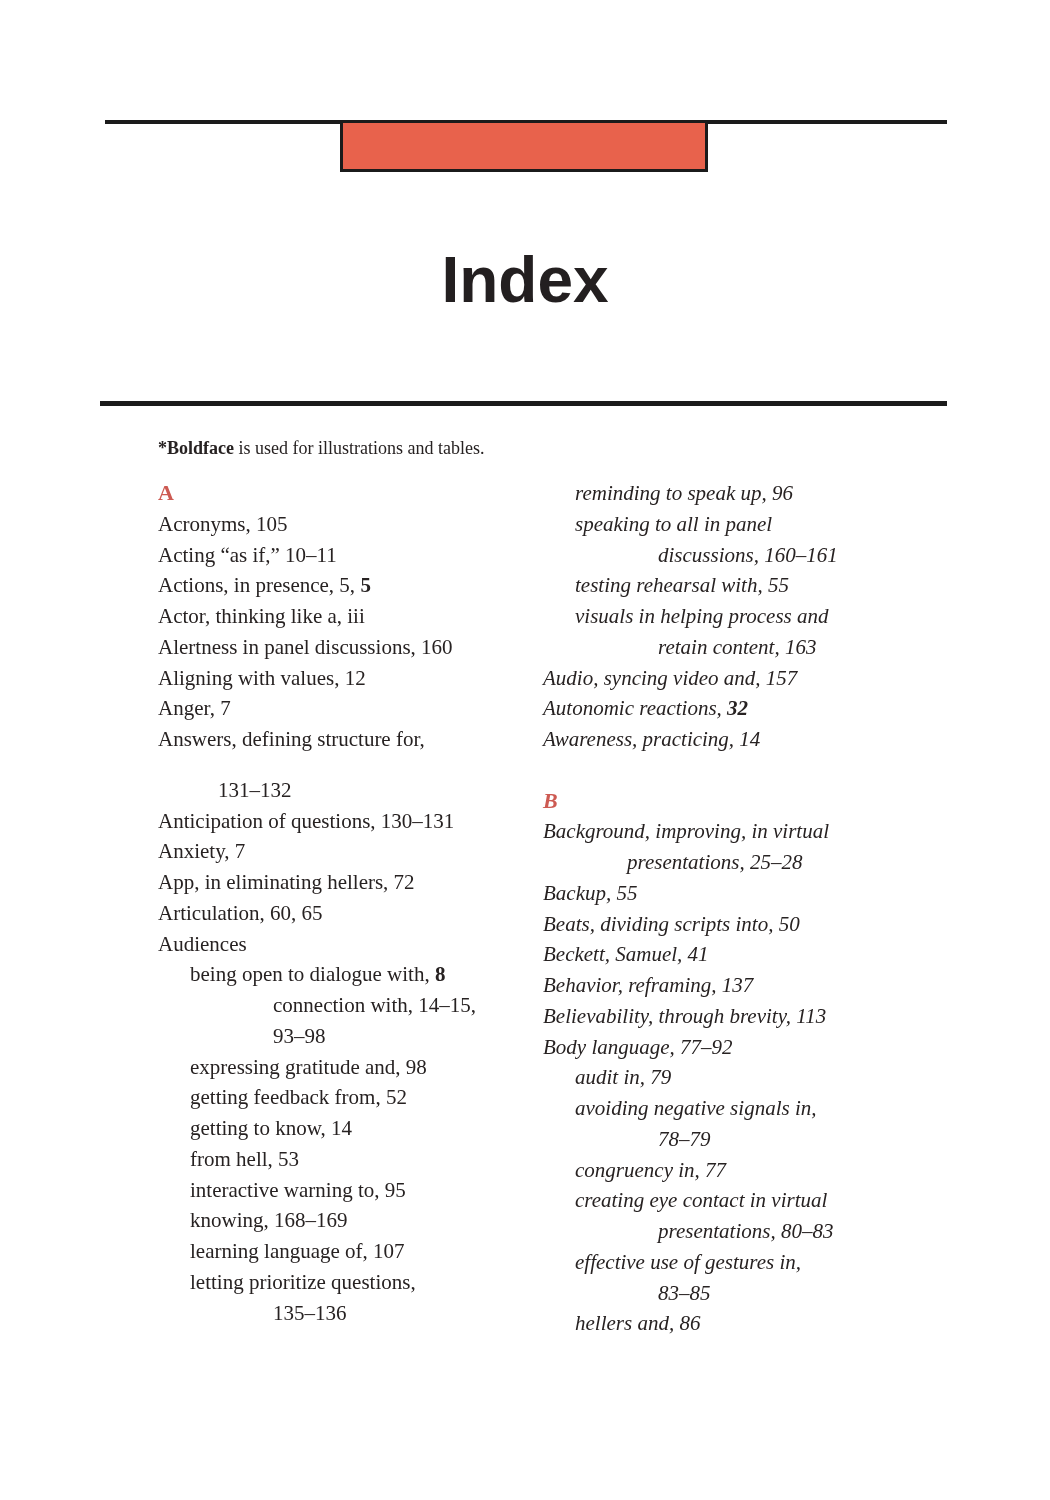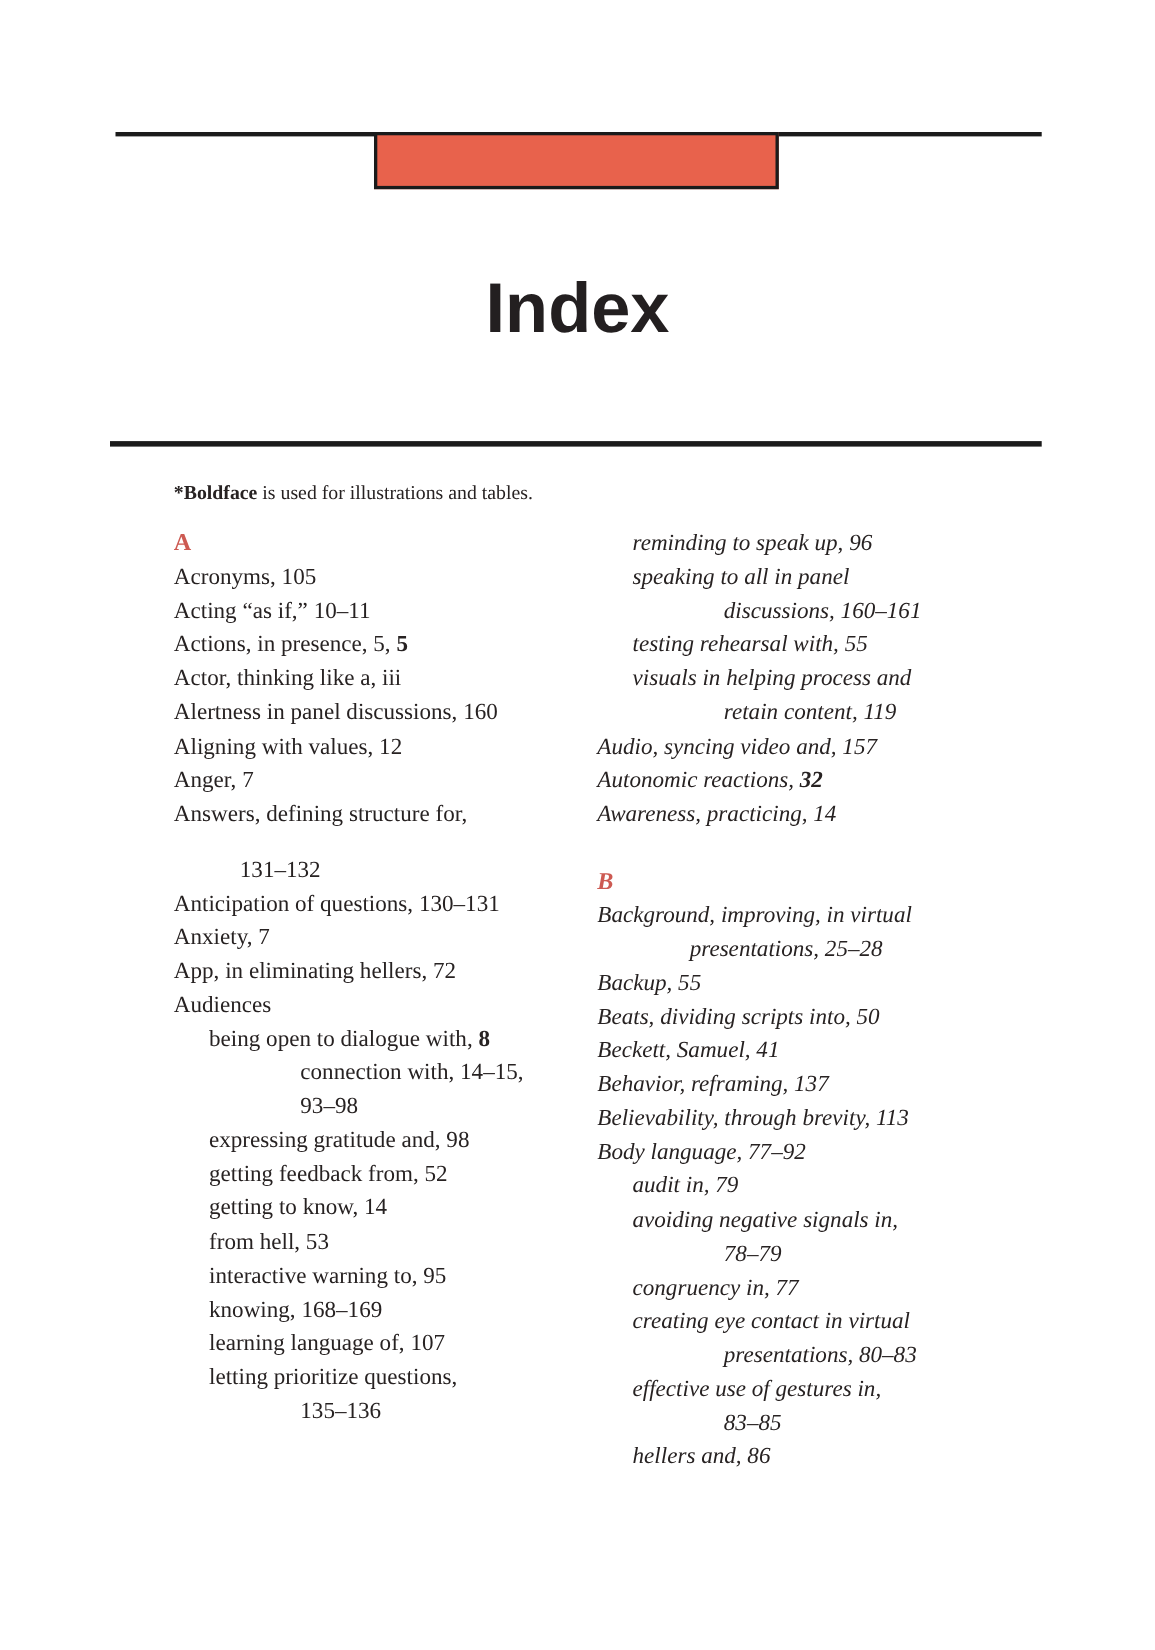--- a/index.html
+++ b/index.html
@@ -83,20 +83,21 @@
       <div class="line i0"><span>Actions, in presence, 5, </span><b>5</b></div>
       <div class="line i0"><span>Actor, thinking like a, iii</span></div>
       <div class="line i0"><span>Alertness in panel discussions, 160</span></div>
       <div class="line i0"><span>Aligning with values, 12</span></div>
       <div class="line i0"><span>Anger, 7</span></div>
       <div class="line i0"><span>Answers, defining structure for,</span></div>
       <div class="line i2"><span>131–132</span></div>
       <div class="line i0"><span>Anticipation of questions, 130–131</span></div>
       <div class="line i0"><span>Anxiety, 7</span></div>
       <div class="line i0"><span>App, in eliminating hellers, 72</span></div>
+      <div class="line i0"><span>Articulation, 60, 65</span></div>
       <div class="line i0"><span>Audiences</span></div>
       <div class="line i1"><span>being open to dialogue with, </span><b>8</b></div>
       <div class="line i4"><span>connection with, 14–15,</span></div>
       <div class="line i4"><span>93–98</span></div>
       <div class="line i1"><span>expressing gratitude and, 98</span></div>
       <div class="line i1"><span>getting feedback from, 52</span></div>
       <div class="line i1"><span>getting to know, 14</span></div>
       <div class="line i1"><span>from hell, 53</span></div>
       <div class="line i1"><span>interactive warning to, 95</span></div>
       <div class="line i1"><span>knowing, 168–169</span></div>
@@ -104,21 +105,21 @@
       <div class="line i1"><span>letting prioritize questions,</span></div>
       <div class="line i4"><span>135–136</span></div>
     </div>
 
   <div class="col col-right" id="col-right">
       <div class="line i1"><span>reminding to speak up, 96</span></div>
       <div class="line i1"><span>speaking to all in panel</span></div>
       <div class="line i4"><span>discussions, 160–161</span></div>
       <div class="line i1"><span>testing rehearsal with, 55</span></div>
       <div class="line i1"><span>visuals in helping process and</span></div>
-      <div class="line i4"><span>retain content, 119</span></div>
+      <div class="line i4"><span>retain content, 163</span></div>
       <div class="line i0"><span>Audio, syncing video and, 157</span></div>
       <div class="line i0"><span>Autonomic reactions, </span><b>32</b></div>
       <div class="line i0"><span>Awareness, practicing, 14</span></div>
       <div class="line i0 blank"></div>
       <div class="line i0 hdr"><span>B</span></div>
       <div class="line i0"><span>Background, improving, in virtual</span></div>
       <div class="line i3"><span>presentations, 25–28</span></div>
       <div class="line i0"><span>Backup, 55</span></div>
       <div class="line i0"><span>Beats, dividing scripts into, 50</span></div>
       <div class="line i0"><span>Beckett, Samuel, 41</span></div>

